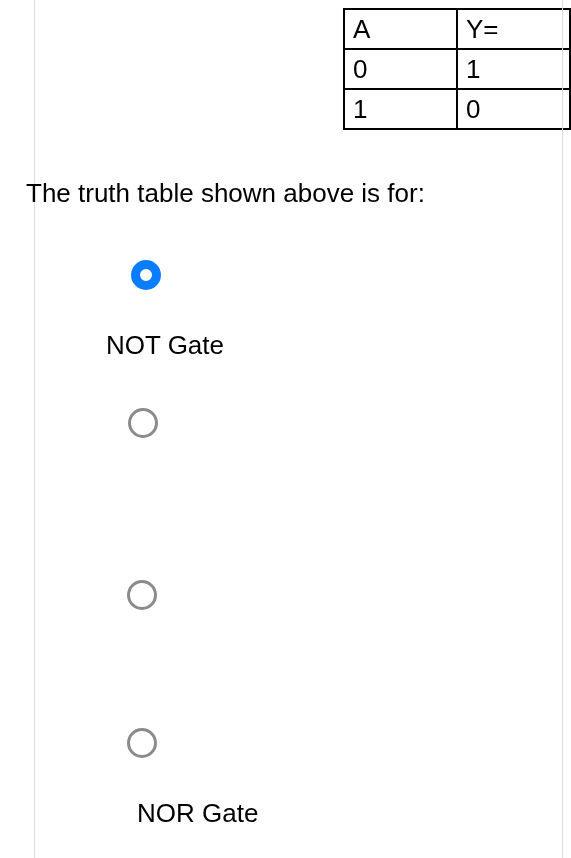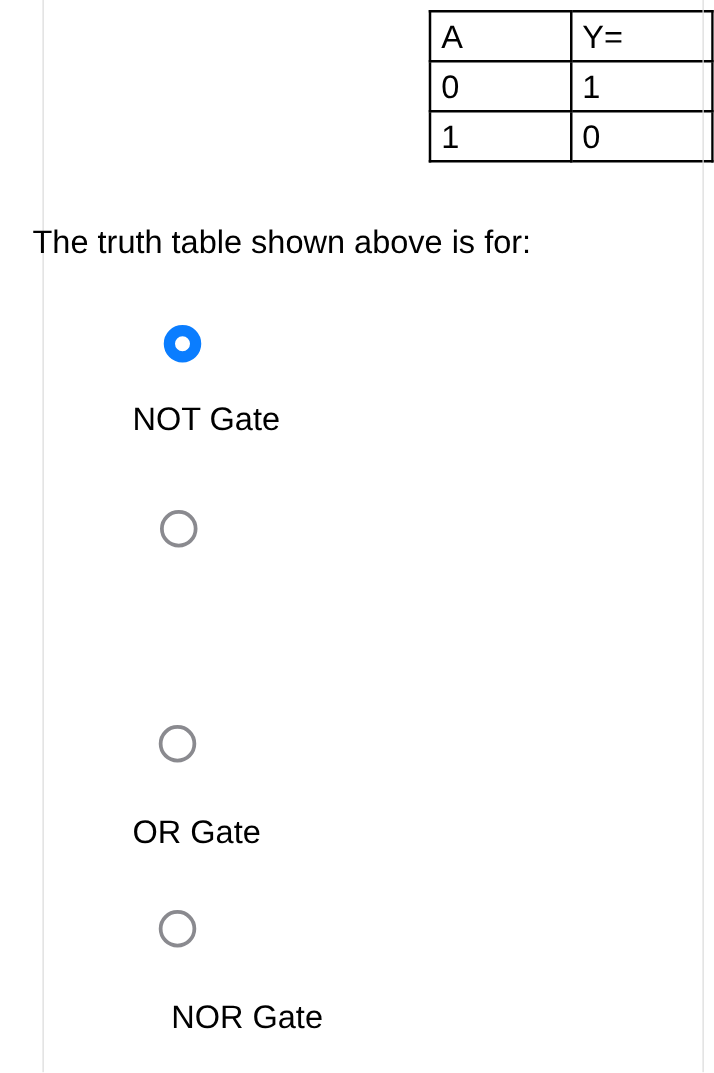--- a/index.html
+++ b/index.html
@@ -99,23 +99,22 @@
     <tr>
       <td>1</td>
       <td>0</td>
     </tr>
   </tbody>
     </table>
 
   <div class="question">The truth table shown above is for:</div>
 
   <span class="radio radio-selected" style="left:131px; top:260px;"></span>
-  <span class="opt-label" style="top:320px;text-align:right;">NOT Gate</span>
+  <span class="opt-label" style="top:330px;text-align:right;">NOT Gate</span>
 
   <span class="radio radio-empty" style="left:128px; top:408px;"></span>
 
   <span class="radio radio-empty" style="left:127px; top:580px;"></span>
-  <span class="opt-label" style="top:650px;">OR Gate</span>
 
   <span class="radio radio-empty" style="left:127px; top:728px;"></span>
   <span class="opt-label shift" style="top:798px;">NOR Gate</span>
 
 </div>
 
 </body></html>

